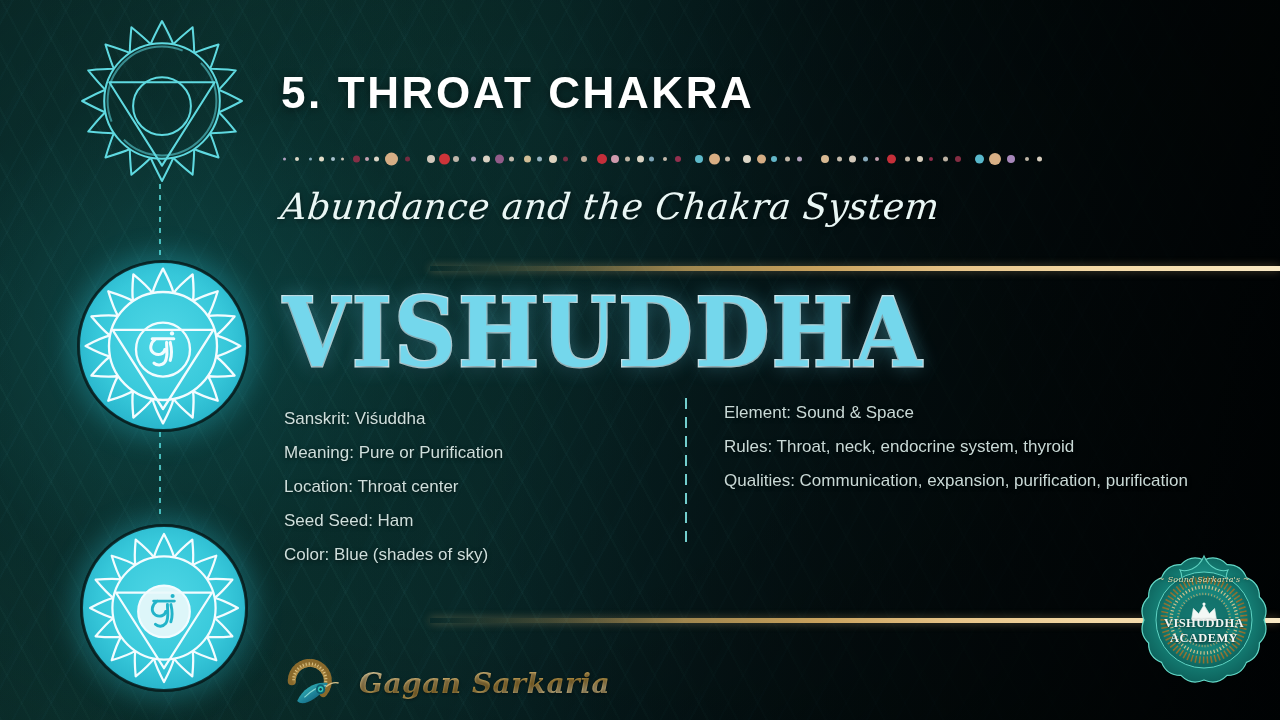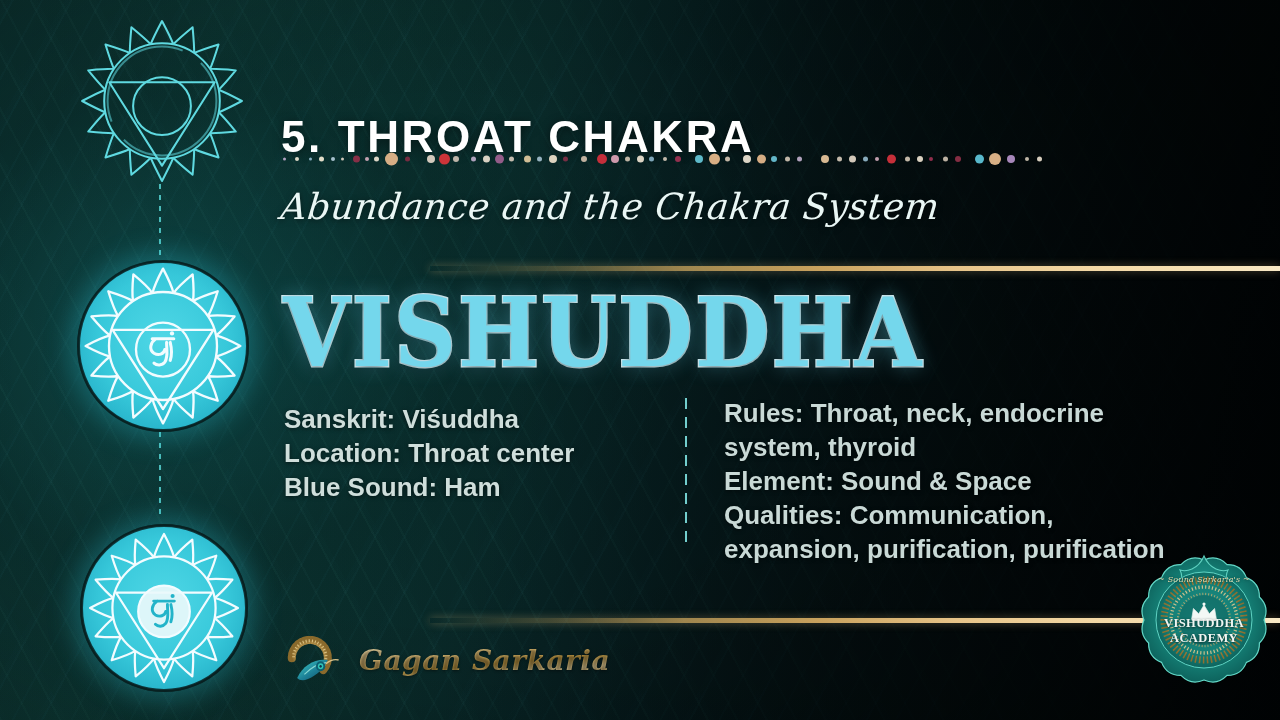--- a/index.html
+++ b/index.html
@@ -66,21 +66,21 @@
     background:radial-gradient(circle at 50% 46%, #4fd7e6 0%, #37c8da 52%, #2ab7cd 72%, rgba(28,150,168,.35) 88%, rgba(20,110,125,0) 100%);
     filter:blur(.4px);
   }
   .disc-ring {
     position:absolute; border-radius:50%;
     border:3px solid rgba(8,30,32,.85);
     box-shadow:0 0 26px 8px rgba(46,196,214,.30);
   }
 
   
-  .header { position:absolute; left:281px; top:70px; width:900px;margin-top:44px; }
+  .header { position:absolute; left:281px; top:70px; width:900px; }
   .kicker {
     font-size:44px; font-weight:700; letter-spacing:2.6px;
     color:#ffffff; line-height:1.05;
     text-shadow:0 2px 10px rgba(0,0,0,.5);
   }
 
   .beads { position:absolute; left:281px; top:150px; width:760px; height:18px; }
   .beads i {
     position:absolute; display:block; border-radius:50%;
     top:50%; transform:translateY(-50%);
@@ -123,38 +123,37 @@
     transform:scaleY(1.12) scaleX(1.0);
     transform-origin:left top;
   }
 
   
   .col { position:absolute; }
   .col-left  { left:284px; top:402px; width:400px; }
   .col-right { left:724px; top:396px; width:470px; }
 
   .line {
-    font-size:26px;
+    font-size:17px;
     line-height:34px;
     color:#cfdedb;
     white-space:nowrap;
     text-shadow:0 1px 4px rgba(0,0,0,.55);
-    font-weight:bold;
   }
   .col-right .line { white-space:normal; color:#c9d9d6; }
 
   .vdash {
     position:absolute; left:685px; top:398px;
     width:2px; height:144px;
     background:repeating-linear-gradient(to bottom, #7fe3e2 0 11px, rgba(0,0,0,0) 11px 19px);
     opacity:.9;
   }
 
   
-  .brand { position:absolute; left:281px; top:625px; height:70px; display:flex; align-items:center; gap:6px; }
+  .brand { position:absolute; left:281px; top:648px; height:70px; display:flex; align-items:center; gap:6px; }
   .brand-mark { width:72px; height:66px; position:relative; }
   .brand-name {
     font-family:"DejaVu Serif", serif;
     font-style:italic; font-weight:700;
     font-size:28px;
     letter-spacing:.5px;
     background:linear-gradient(175deg,#f7e8bd 0%, #d9b872 34%, #b8923f 58%, #e6cf95 78%, #8d6c2c 100%);
     -webkit-background-clip:text; background-clip:text;
     color:transparent;
     text-shadow:0 1px 3px rgba(0,0,0,.45);
@@ -309,27 +308,29 @@
 
   <div class="subtitle">Abundance and the Chakra System</div>
 
   <div class="gold top"></div>
   <div class="gold bot"></div>
 
   <div class="bigtitle">VISHUDDHA</div>
 
   <div class="col col-left" id="colLeft">
       <div class="line">Sanskrit: Viśuddha</div>
+      <div class="line">Meaning: Pure or Purification</div>
       <div class="line">Location: Throat center</div>
-      <div class="line">Blue Sound: Ham</div>
+      <div class="line">Seed Seed: Ham</div>
+      <div class="line">Color: Blue (shades of sky)</div>
     </div>
   <div class="vdash"></div>
   <div class="col col-right" id="colRight">
+      <div class="line">Element: Sound &amp; Space</div>
       <div class="line">Rules: Throat, neck, endocrine system, thyroid</div>
-      <div class="line">Element: Sound &amp; Space</div>
       <div class="line">Qualities: Communication, expansion, purification, purification</div>
     </div>
 
   <div class="brand">
     <div class="brand-mark">
       <svg viewBox="0 0 80 72" width="72" height="66">
         <defs>
           <radialGradient id="gmand" cx="50%" cy="50%" r="50%">
             <stop offset="0%" stop-color="#f6e6b4"></stop>
               <stop offset="60%" stop-color="#c9a357"></stop>

